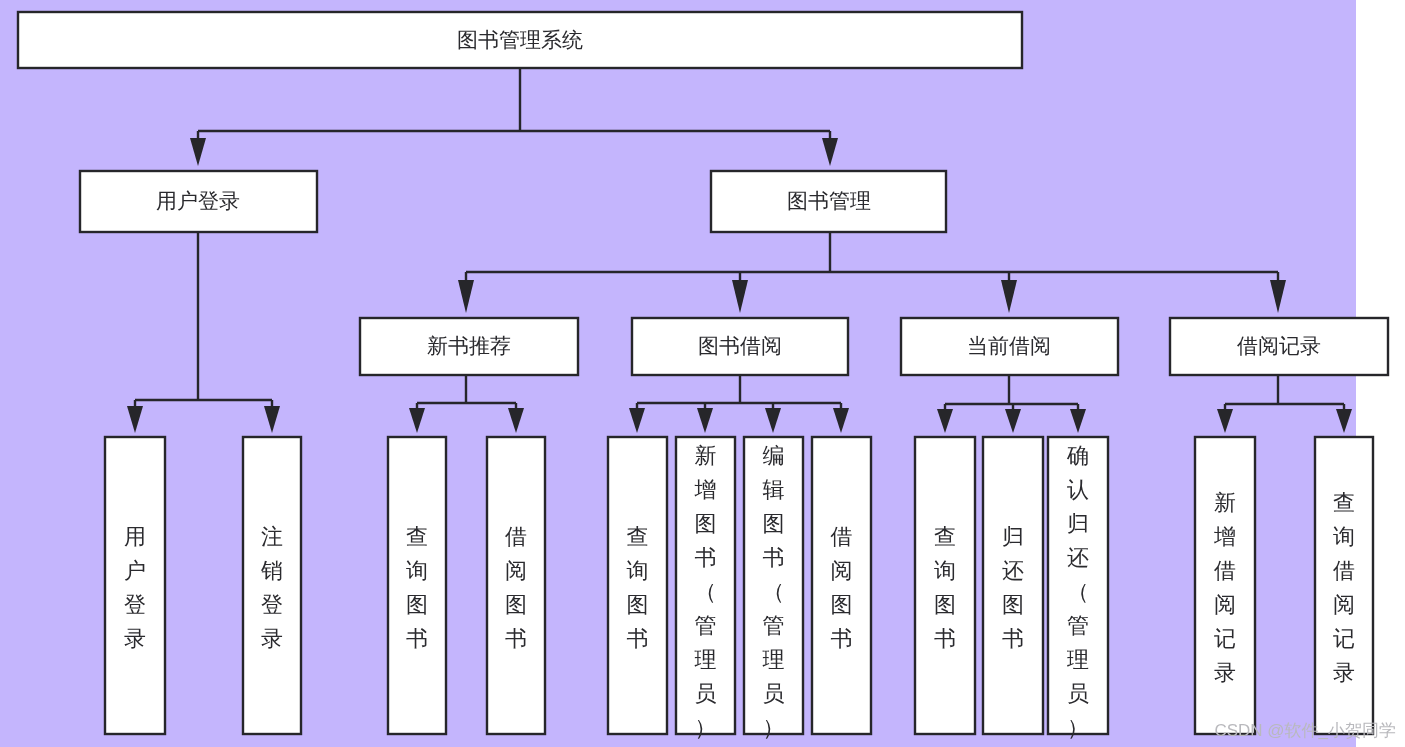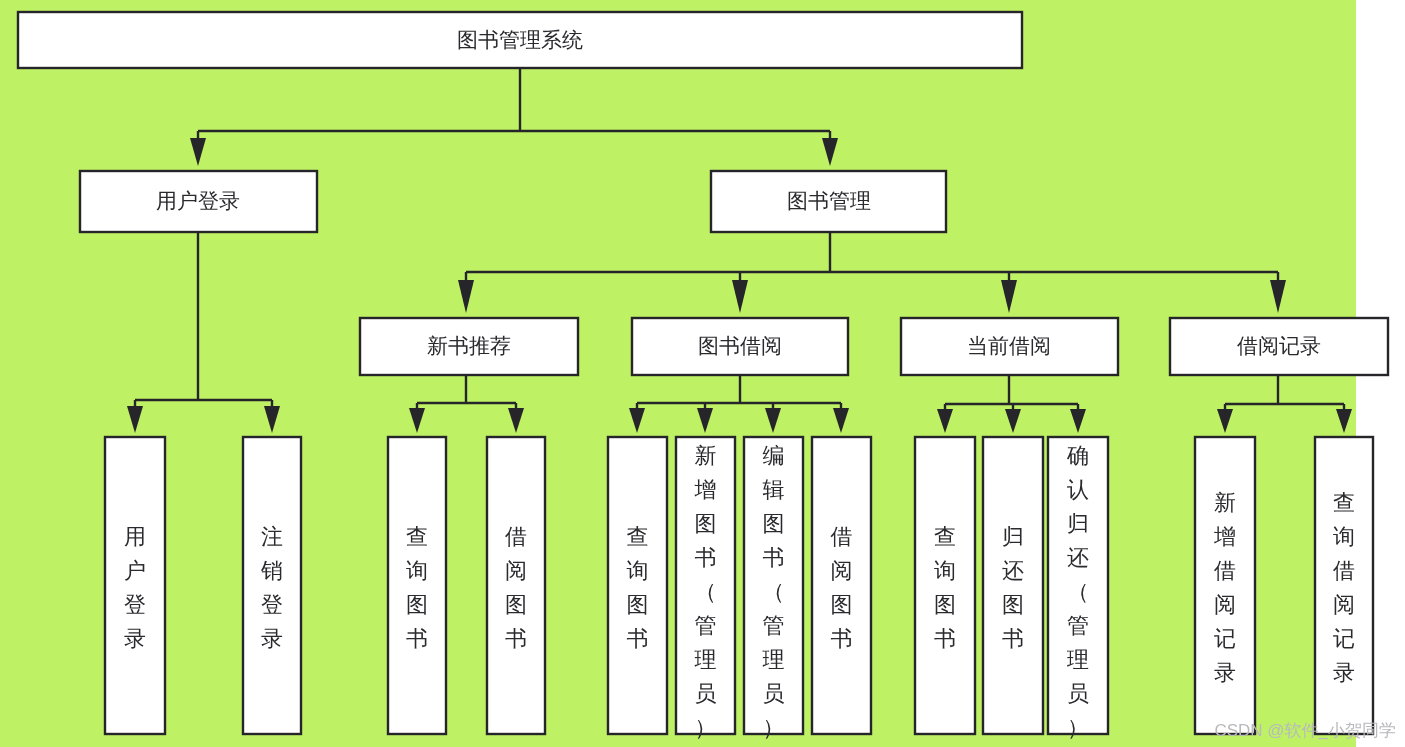--- a/index.html
+++ b/index.html
@@ -12,21 +12,21 @@
     width: 1405px;
     height: 747px;
     font-family: "Liberation Sans", "DejaVu Sans", sans-serif;
     overflow: hidden;
     position: relative;
   }
   #diagram-root {
     position: relative;
     width: 1356px;
     height: 747px;
-    background: #bef264;
+    background: #c4b5fd;
   }
   svg#tree-svg {
     position: absolute;
     left: 0;
     top: 0;
     width: 1405px;
     height: 747px;
     display: block;
   }
   .node-rect {

